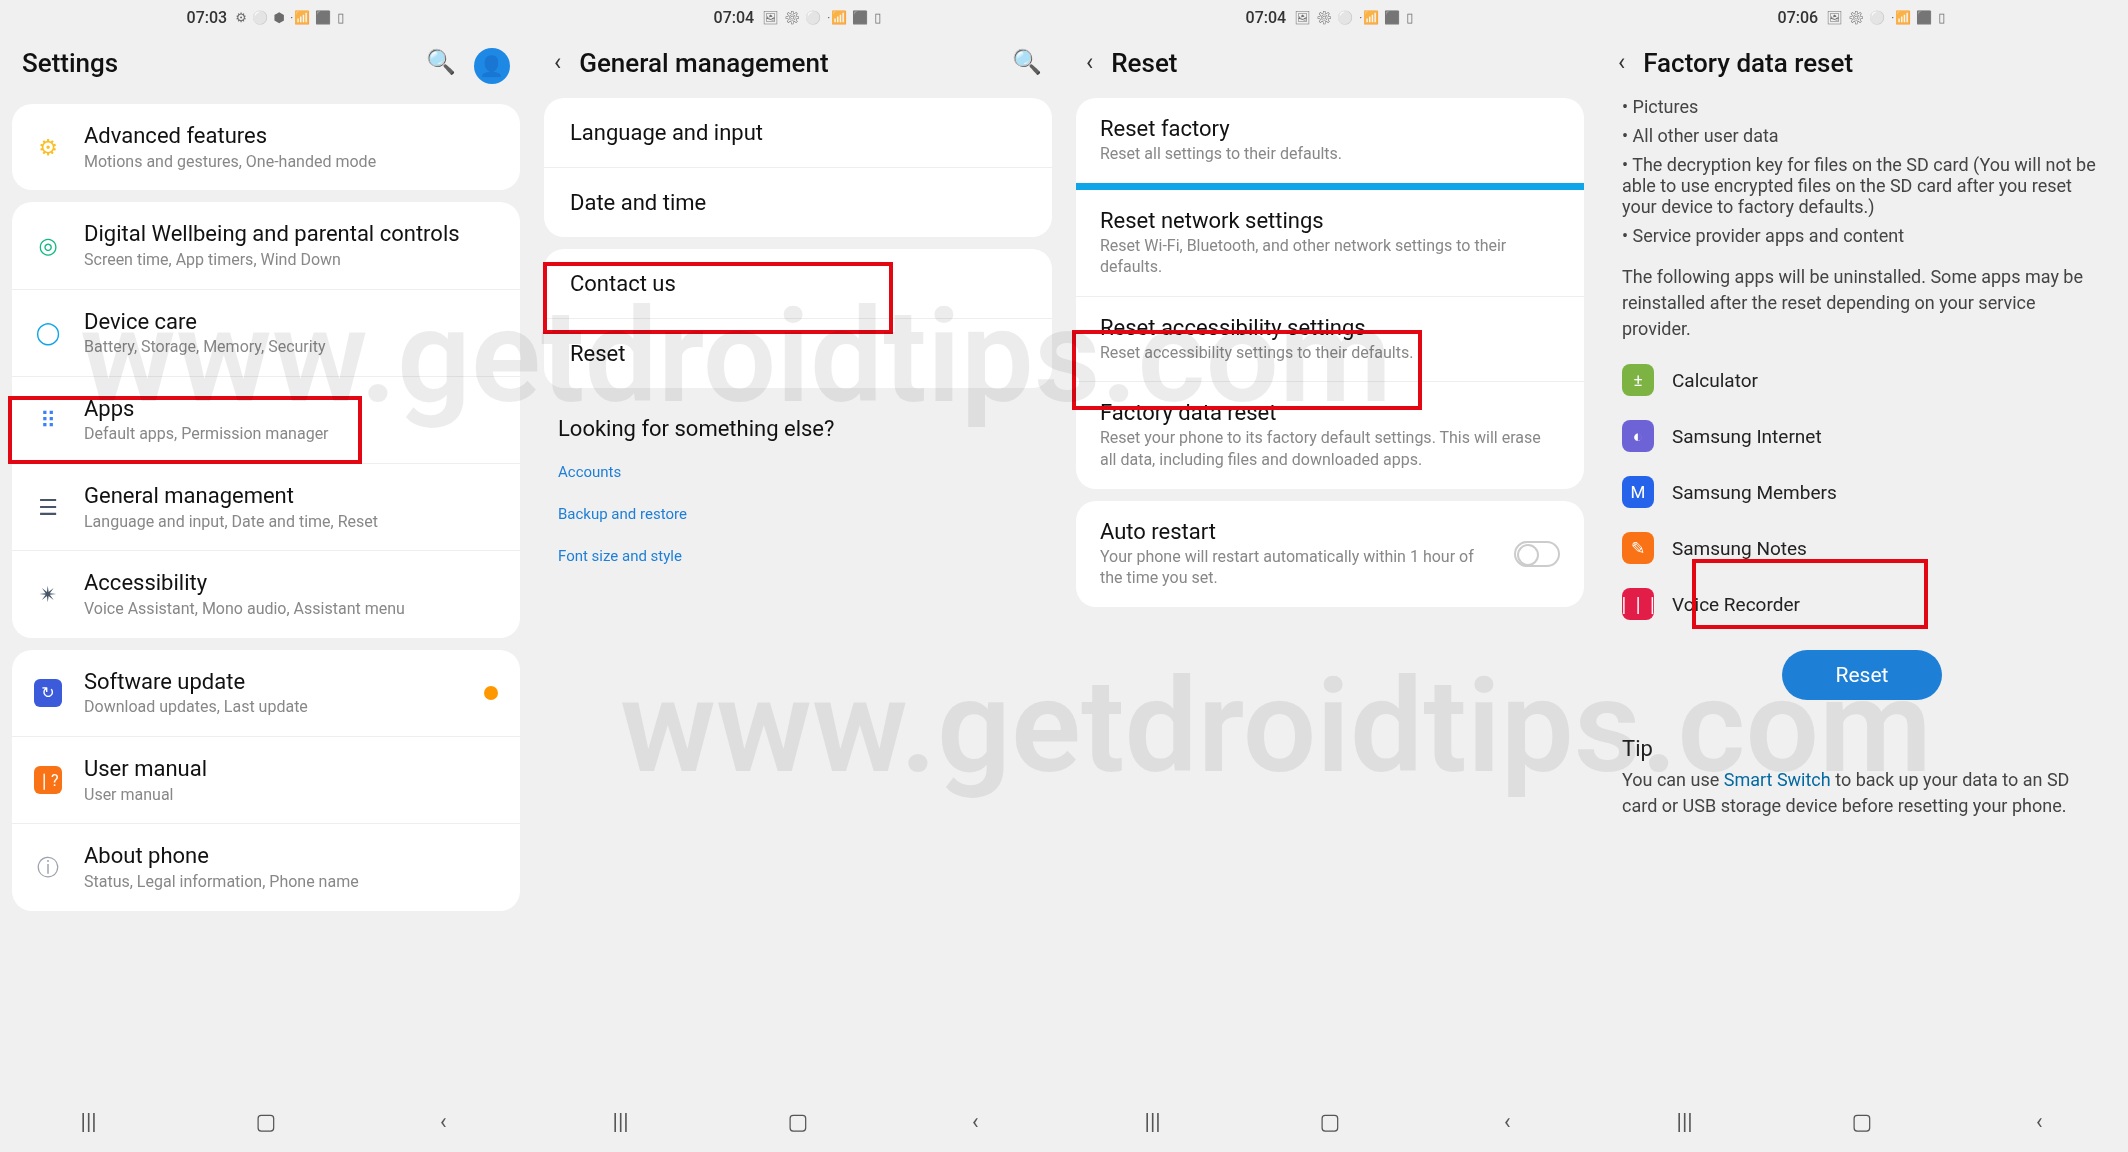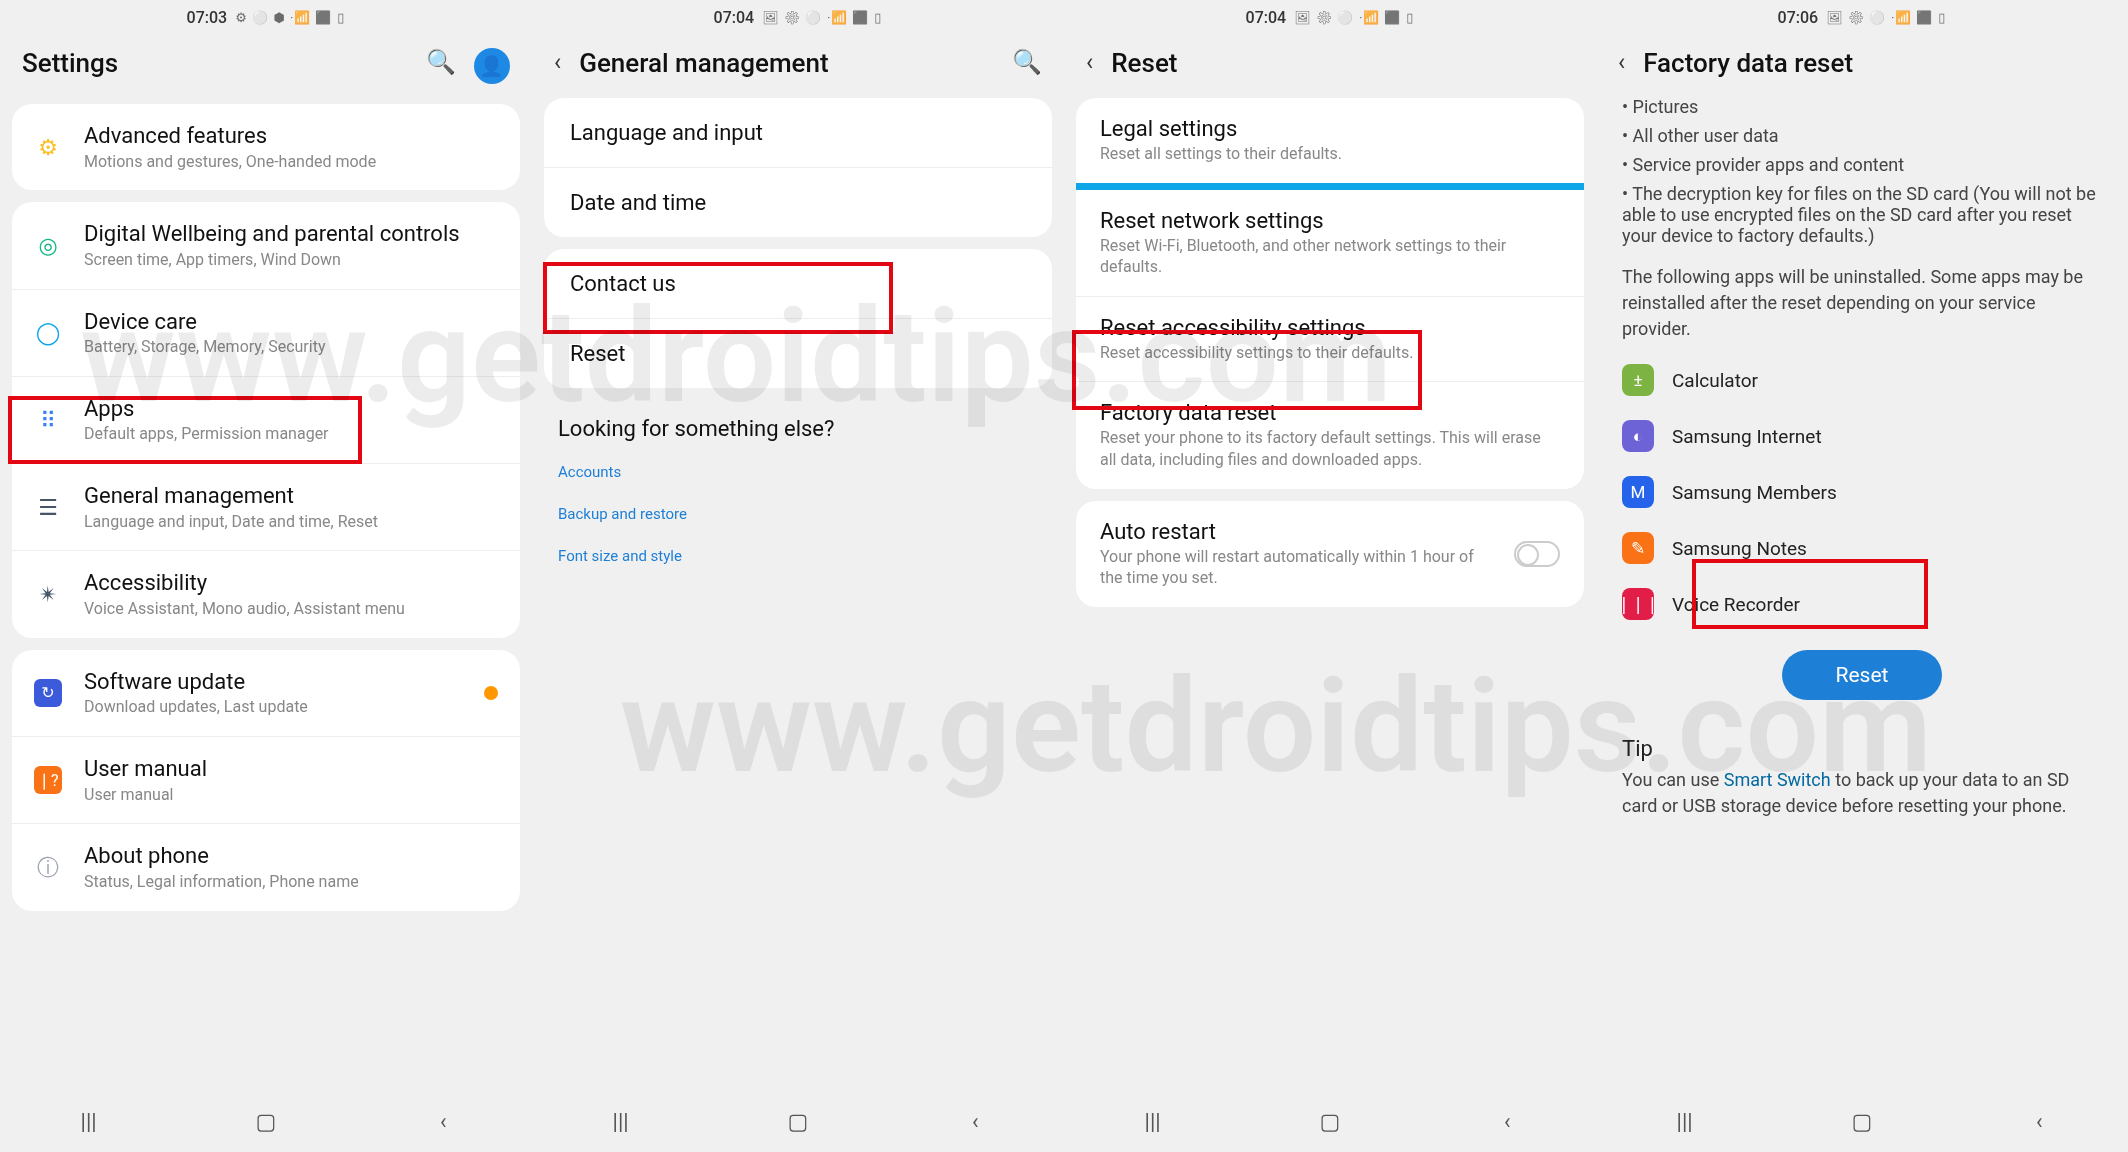--- a/index.html
+++ b/index.html
@@ -208,21 +208,21 @@
         <span class="status-icons">🖼 ⚙ ⚪ ·</span>
       </div>
     <div class="status-right status-icons">📶 ⬛ ▯</div>
   </div>
   <div class="header">
     <span class="back-arrow">‹</span>
     <div class="header-title">Reset</div>
   </div>
   <div class="card" style="position:relative;">
     <div class="item-block">
-        <div class="t">Legal settings</div>
+        <div class="t">Reset factory</div>
         <div class="s">Reset all settings to their defaults.</div>
       </div>
     <div class="item-block" style="border-top:7px solid #0ea5e9;">
         <div class="t">Reset network settings</div>
         <div class="s">Reset Wi-Fi, Bluetooth, and other network settings to their defaults.</div>
       </div>
     <div class="item-block" style="border-top:1px solid #eee;">
         <div class="t">Reset accessibility settings</div>
         <div class="s">Reset accessibility settings to their defaults.</div>
       </div>
@@ -259,22 +259,22 @@
   </div>
   <div class="header">
     <span class="back-arrow">‹</span>
     <div class="header-title">Factory data reset</div>
   </div>
 
   <div style="flex:1; overflow:hidden;">
     <ul class="bullets">
       <li>Pictures</li>
       <li>All other user data</li>
+      <li>The decryption key for files on the SD card (You will not be able to use encrypted files on the SD card after you reset your device to factory defaults.)</li>
       <li>Service provider apps and content</li>
-      <li>The decryption key for files on the SD card (You will not be able to use encrypted files on the SD card after you reset your device to factory defaults.)</li>
     </ul>
     <div class="para">The following apps will be uninstalled. Some apps may be reinstalled after the reset depending on your service provider.</div>
     <div class="app-row">
         <div class="app-ico" style="background:#7cb342">±</div>
         <div class="app-name">Calculator</div>
       </div>
     <div class="app-row">
         <div class="app-ico" style="background:#6e63d6">◐</div>
         <div class="app-name">Samsung Internet</div>
       </div>

